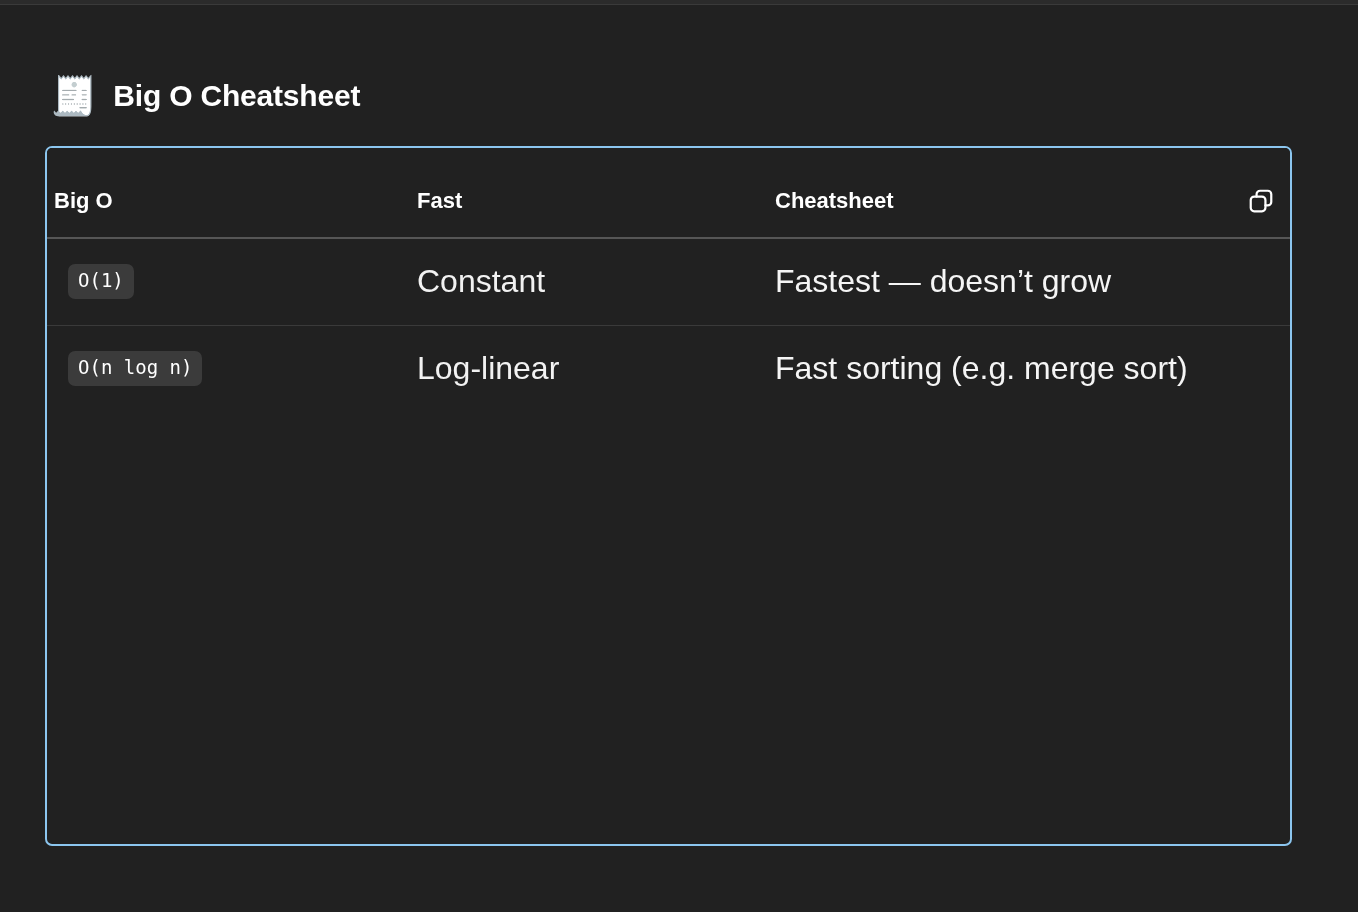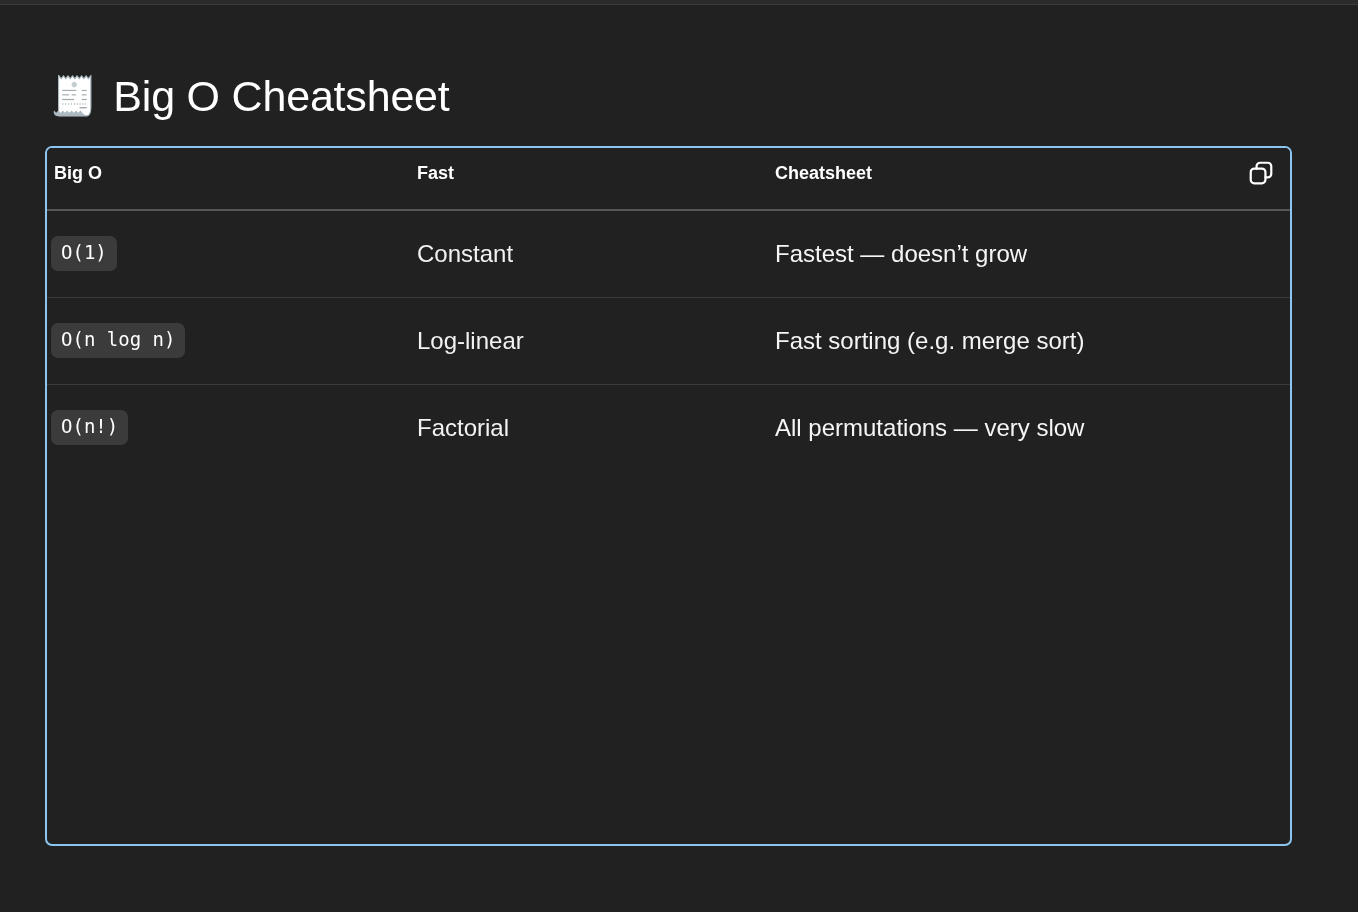--- a/index.html
+++ b/index.html
@@ -39,22 +39,22 @@
     gap: 16px;
     height: 68px;
   }
   .title-emoji {
     font-size: 38px;
     line-height: 1;
     display: block;
     filter: saturate(0.15) contrast(1.1);
   }
   .title-text {
-    font-size: 43px;
-    font-weight: 400;
+    font-size: 30px;
+    font-weight: 700;
     color: #ffffff;
     letter-spacing: -0.2px;
     line-height: 1;
     white-space: nowrap;
   }
   
   .table-card {
     position: absolute;
     left: 45px;
     top: 146px;
@@ -69,24 +69,24 @@
   table.cheatsheet {
     width: 100%;
     border-collapse: collapse;
     table-layout: fixed;
   }
   table.cheatsheet col.c-bigo  { width: 370px; }
   table.cheatsheet col.c-name  { width: 358px; }
   table.cheatsheet col.c-desc  { width: auto; }
   thead th {
     text-align: left;
-    font-size: 18px;
+    font-size: 22px;
     font-weight: 700;
     color: #ffffff;
-    padding: 8px 0 19px 0;
+    padding: 36px 0 19px 0;
     border-bottom: 2px solid #565656;
     vertical-align: middle;
     background: #212121;
   }
   thead th.h-bigo { padding-left: 7px; }
   thead th.h-copy {
     width: 60px;
     padding-right: 12px;
     text-align: right;
   }
@@ -103,34 +103,34 @@
     vertical-align: middle;
   }
   .copy-icon-btn svg { display: block; }
   tbody tr { height: 87px; }
   tbody td {
     border-bottom: 1px solid #3a3a3a;
     vertical-align: middle;
     padding: 0;
   }
   tbody tr:last-child td { border-bottom: none; }
-  td.cell-bigo { padding-left: 4px; }
+  td.cell-bigo { padding-left: 21px; }
   .code-badge {
     display: inline-block;
     font-family: "DejaVu Sans Mono", "Liberation Mono", monospace;
     font-size: 19px;
     color: #ffffff;
     background: #3b3b3b;
     border-radius: 7px;
     padding: 6px 10px 7px 10px;
     line-height: 1.15;
     white-space: pre;
   }
   .cell-name, .cell-desc {
-    font-size: 24px;
+    font-size: 32px;
     color: #f2f2f2;
     font-weight: 400;
     white-space: nowrap;
   }
   .cell-desc { color: #f5f5f5; margin-left: 28px; }
 </style>
 </head>
 <body>
 
 <div class="page">
@@ -177,25 +177,17 @@
           <td></td>
         </tr>
         <tr>
           <td class="cell-bigo">
             <span class="code-badge">O(n log n)</span>
           </td>
           <td class="cell-name">Log-linear</td>
           <td class="cell-desc">Fast sorting (e.g. merge sort)</td>
           <td></td>
         </tr>
-        <tr>
-          <td class="cell-bigo">
-            <span class="code-badge">O(n!)</span>
-          </td>
-          <td class="cell-name">Factorial</td>
-          <td class="cell-desc">All permutations — very slow</td>
-          <td></td>
-        </tr>
       </tbody>
     </table>
   </div>
 
 </div>
 
 </body></html>

